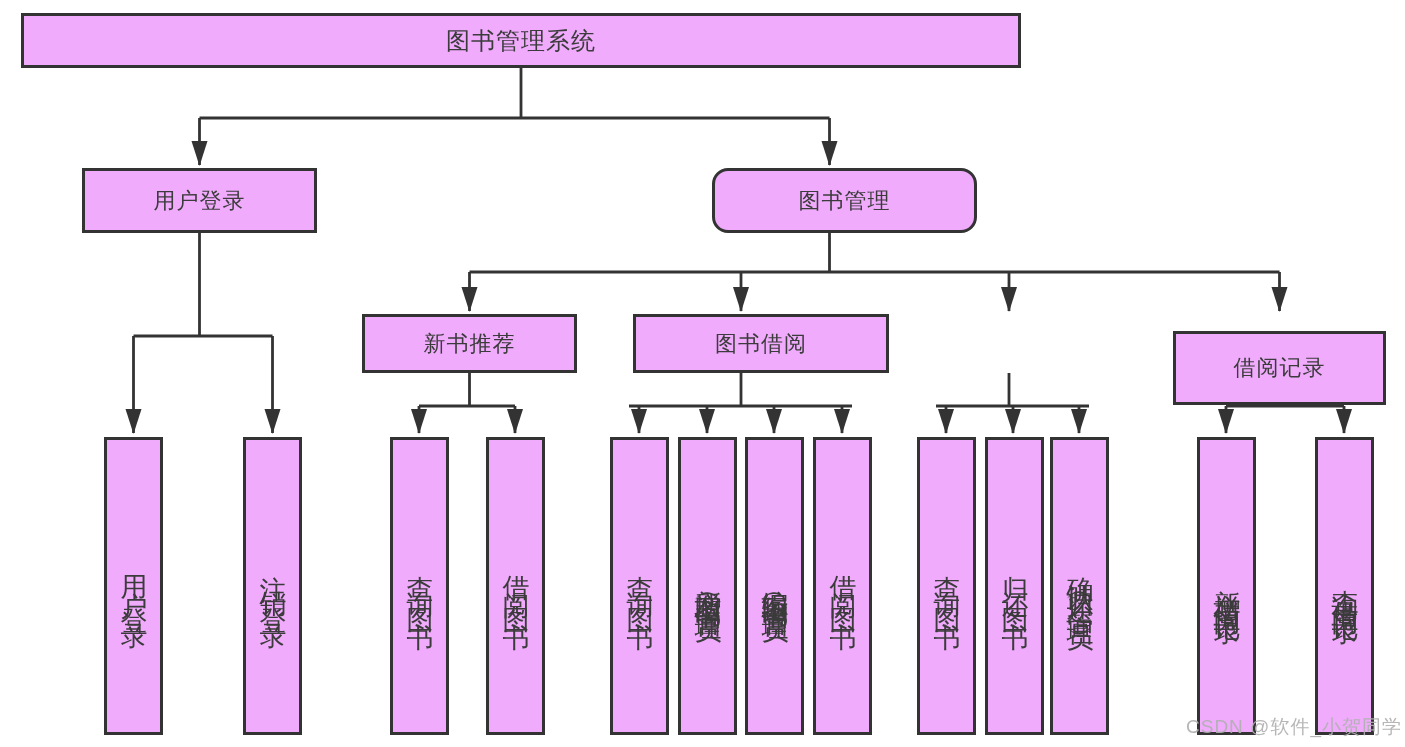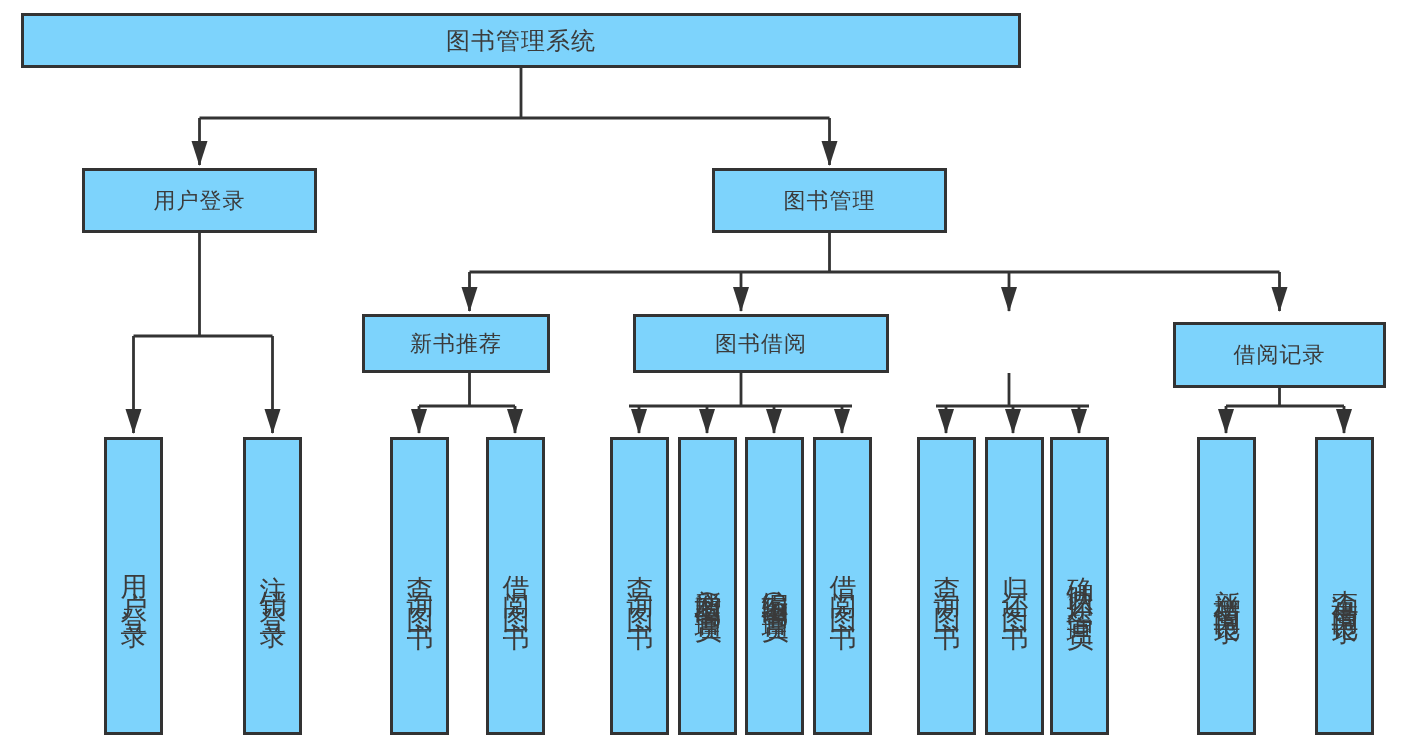--- a/index.html
+++ b/index.html
@@ -2,21 +2,21 @@
 <html><head>
 <meta charset="utf-8">
 <style>
   html,body{margin:0;padding:0;background:#ffffff;}
   body{font-family:"Liberation Sans", sans-serif;}
   #stage{position:relative;width:1405px;height:747px;background:#ffffff;overflow:hidden;}
   #wires{position:absolute;left:0;top:0;z-index:1;}
   .box{
     position:absolute;
     box-sizing:border-box;
-    background:#7dd3fc;
+    background:#f0abfc;
     border:3px solid #333333;
     display:flex;
     align-items:center;
     justify-content:center;
     color:#3b3b3b;
     z-index:2;
   }
   .hlabel{font-size:22px;letter-spacing:1px;white-space:nowrap;}
   .root-box .hlabel{font-size:24px;}
   .vbox{top:437px;height:298px;width:59px;}
@@ -87,31 +87,31 @@
     </g>
   </svg>
 
   <div class="box root-box" style="left:21px;top:13px;width:1000px;height:55px;">
     <span class="hlabel">图书管理系统</span>
   </div>
 
   <div class="box" style="left:82px;top:168px;width:235px;height:65px;">
     <span class="hlabel">用户登录</span>
   </div>
-  <div class="box" style="left:712px;top:168px;width:235px;height:65px;">
+  <div class="box" style="left:712px;top:168px;width:265px;height:65px;border-radius:16px;">
     <span class="hlabel">图书管理</span>
   </div>
 
-  <div class="box" style="left:362px;top:314px;width:188px;height:59px;">
+  <div class="box" style="left:362px;top:314px;width:215px;height:59px;">
     <span class="hlabel">新书推荐</span>
   </div>
   <div class="box" style="left:633px;top:314px;width:256px;height:59px;">
     <span class="hlabel">图书借阅</span>
   </div>
-  <div class="box" style="left:1173px;top:322px;width:213px;height:66px;">
+  <div class="box" style="left:1173px;top:331px;width:213px;height:74px;">
     <span class="hlabel">借阅记录</span>
   </div>
 
   <div class="box vbox v4" style="left:104px;">
     <span class="vlabel">用户登录</span>
   </div>
   <div class="box vbox v4" style="left:243px;">
     <span class="vlabel">注销登录</span>
   </div>
 
@@ -145,14 +145,15 @@
     <span class="vlabel">确认归还（管理员）</span>
   </div>
 
   <div class="box vbox v6" style="left:1197px;">
     <span class="vlabel">新增借阅记录</span>
   </div>
   <div class="box vbox v6" style="left:1315px;">
     <span class="vlabel">查询借阅记录</span>
   </div>
 
+  <div class="watermark">CSDN @软件_小贺同学</div>
 
 </div>
 
 </body></html>

